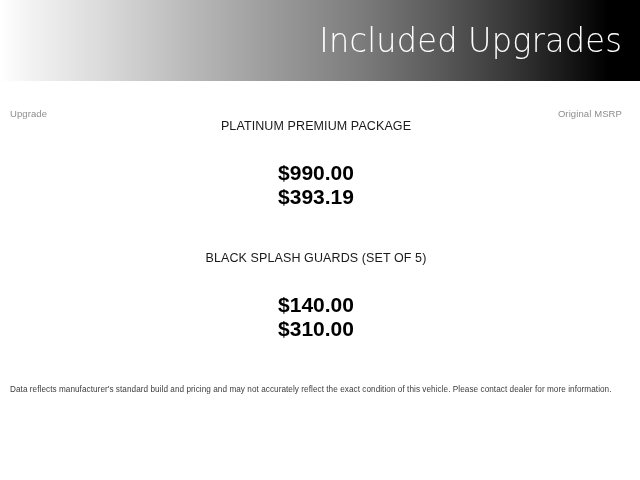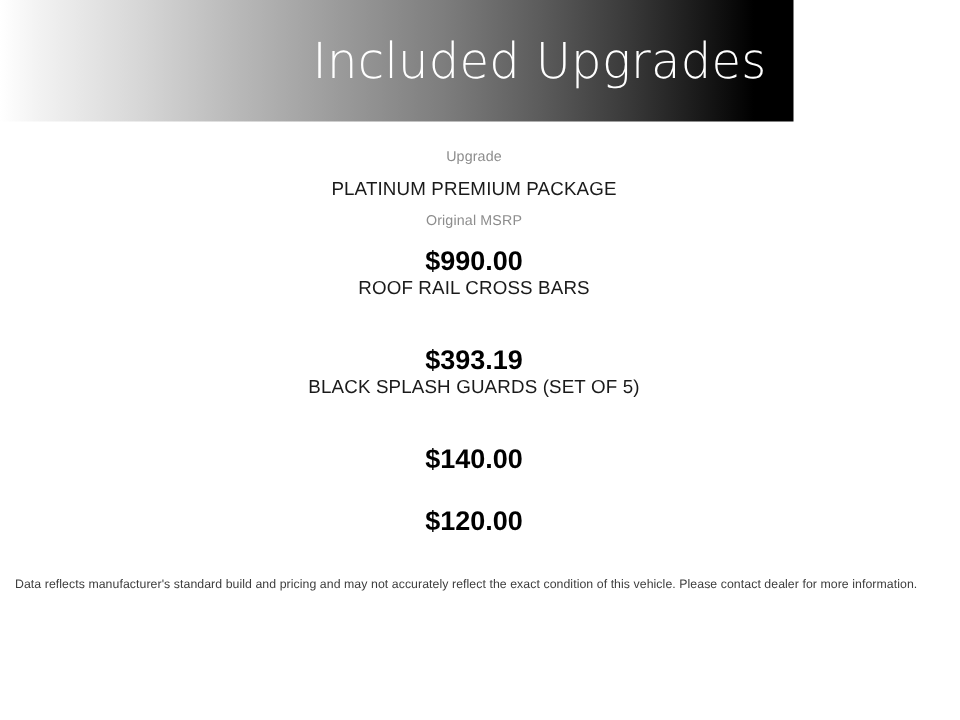--- a/index.html
+++ b/index.html
@@ -16,21 +16,21 @@
   .page {
     position: relative;
     width: 640px;
     height: 480px;
     background: #ffffff;
   }
 
   
   .header-band {
     position: relative;
-    width: 529px;
+    width: 640px;
     height: 81px;
     background: linear-gradient(to right,
         #ffffff 0%,
         #f2f2f2 5%,
         #d8d8d8 17%,
         #b8b8b8 30%,
         #9a9a9a 43%,
         #7d7d7d 56%,
         #5c5c5c 68%,
         #3a3a3a 79%,
@@ -56,26 +56,25 @@
   }
 
   
   .table-area {
     box-sizing: border-box;
     padding: 0 18px 0 10px;
   }
 
   .col-head-row {
     display: flex;
-    align-items: center;
+    align-items: flex-end;
     justify-content: space-between;
     height: 38px;
-    padding-top: 18px;
+    padding-top: 1px;
     box-sizing: border-box;
-    flex-direction: column;
   }
   .col-head {
     font-size: 9.5px;
     color: #8d8d8d;
     font-weight: 400;
     letter-spacing: 0.1px;
   }
   .col-head.right {
     text-align: right;
     margin-top: 32px;
@@ -93,27 +92,26 @@
     flex-direction: column;
   }
   .row-label {
     font-size: 12.5px;
     color: #1a1a1a;
     font-weight: 400;
     letter-spacing: 0.1px;
     white-space: nowrap;
   }
   .row-price {
-    font-size: 18px;
+    font-size: 21px;
     color: #000000;
     font-weight: bold;
     letter-spacing: 0px;
     white-space: nowrap;
     text-align: left;
-    margin-top: 20px;
   }
 
   
   .disclaimer {
     box-sizing: border-box;
     padding: 0 10px 0 10px;
     margin-top: 2px;
     font-size: 8.2px;
     color: #3d3d3d;
     letter-spacing: 0.05px;
@@ -139,31 +137,30 @@
 
     <div class="rows">
 
       <div class="row">
         <div class="row-label">PLATINUM PREMIUM PACKAGE</div>
         <div class="row-price">$990.00</div>
       </div>
 
 
       <div class="row">
-        <div class="row-label">ROOF RAIL CROSS BARS</div>
         <div class="row-price">$393.19</div>
       </div>
 
       <div class="row">
         <div class="row-label">BLACK SPLASH GUARDS (SET OF 5)</div>
         <div class="row-price">$140.00</div>
       </div>
 
       <div class="row">
-        <div class="row-price">$120.00</div>
+        <div class="row-price">$310.00</div>
       </div>
 
     </div>
   </div>
 
   <div class="disclaimer">Data reflects manufacturer's standard build and pricing and may not accurately reflect the exact condition of this vehicle. Please contact dealer for more information.</div>
 
 </div>
 
 </body></html>

